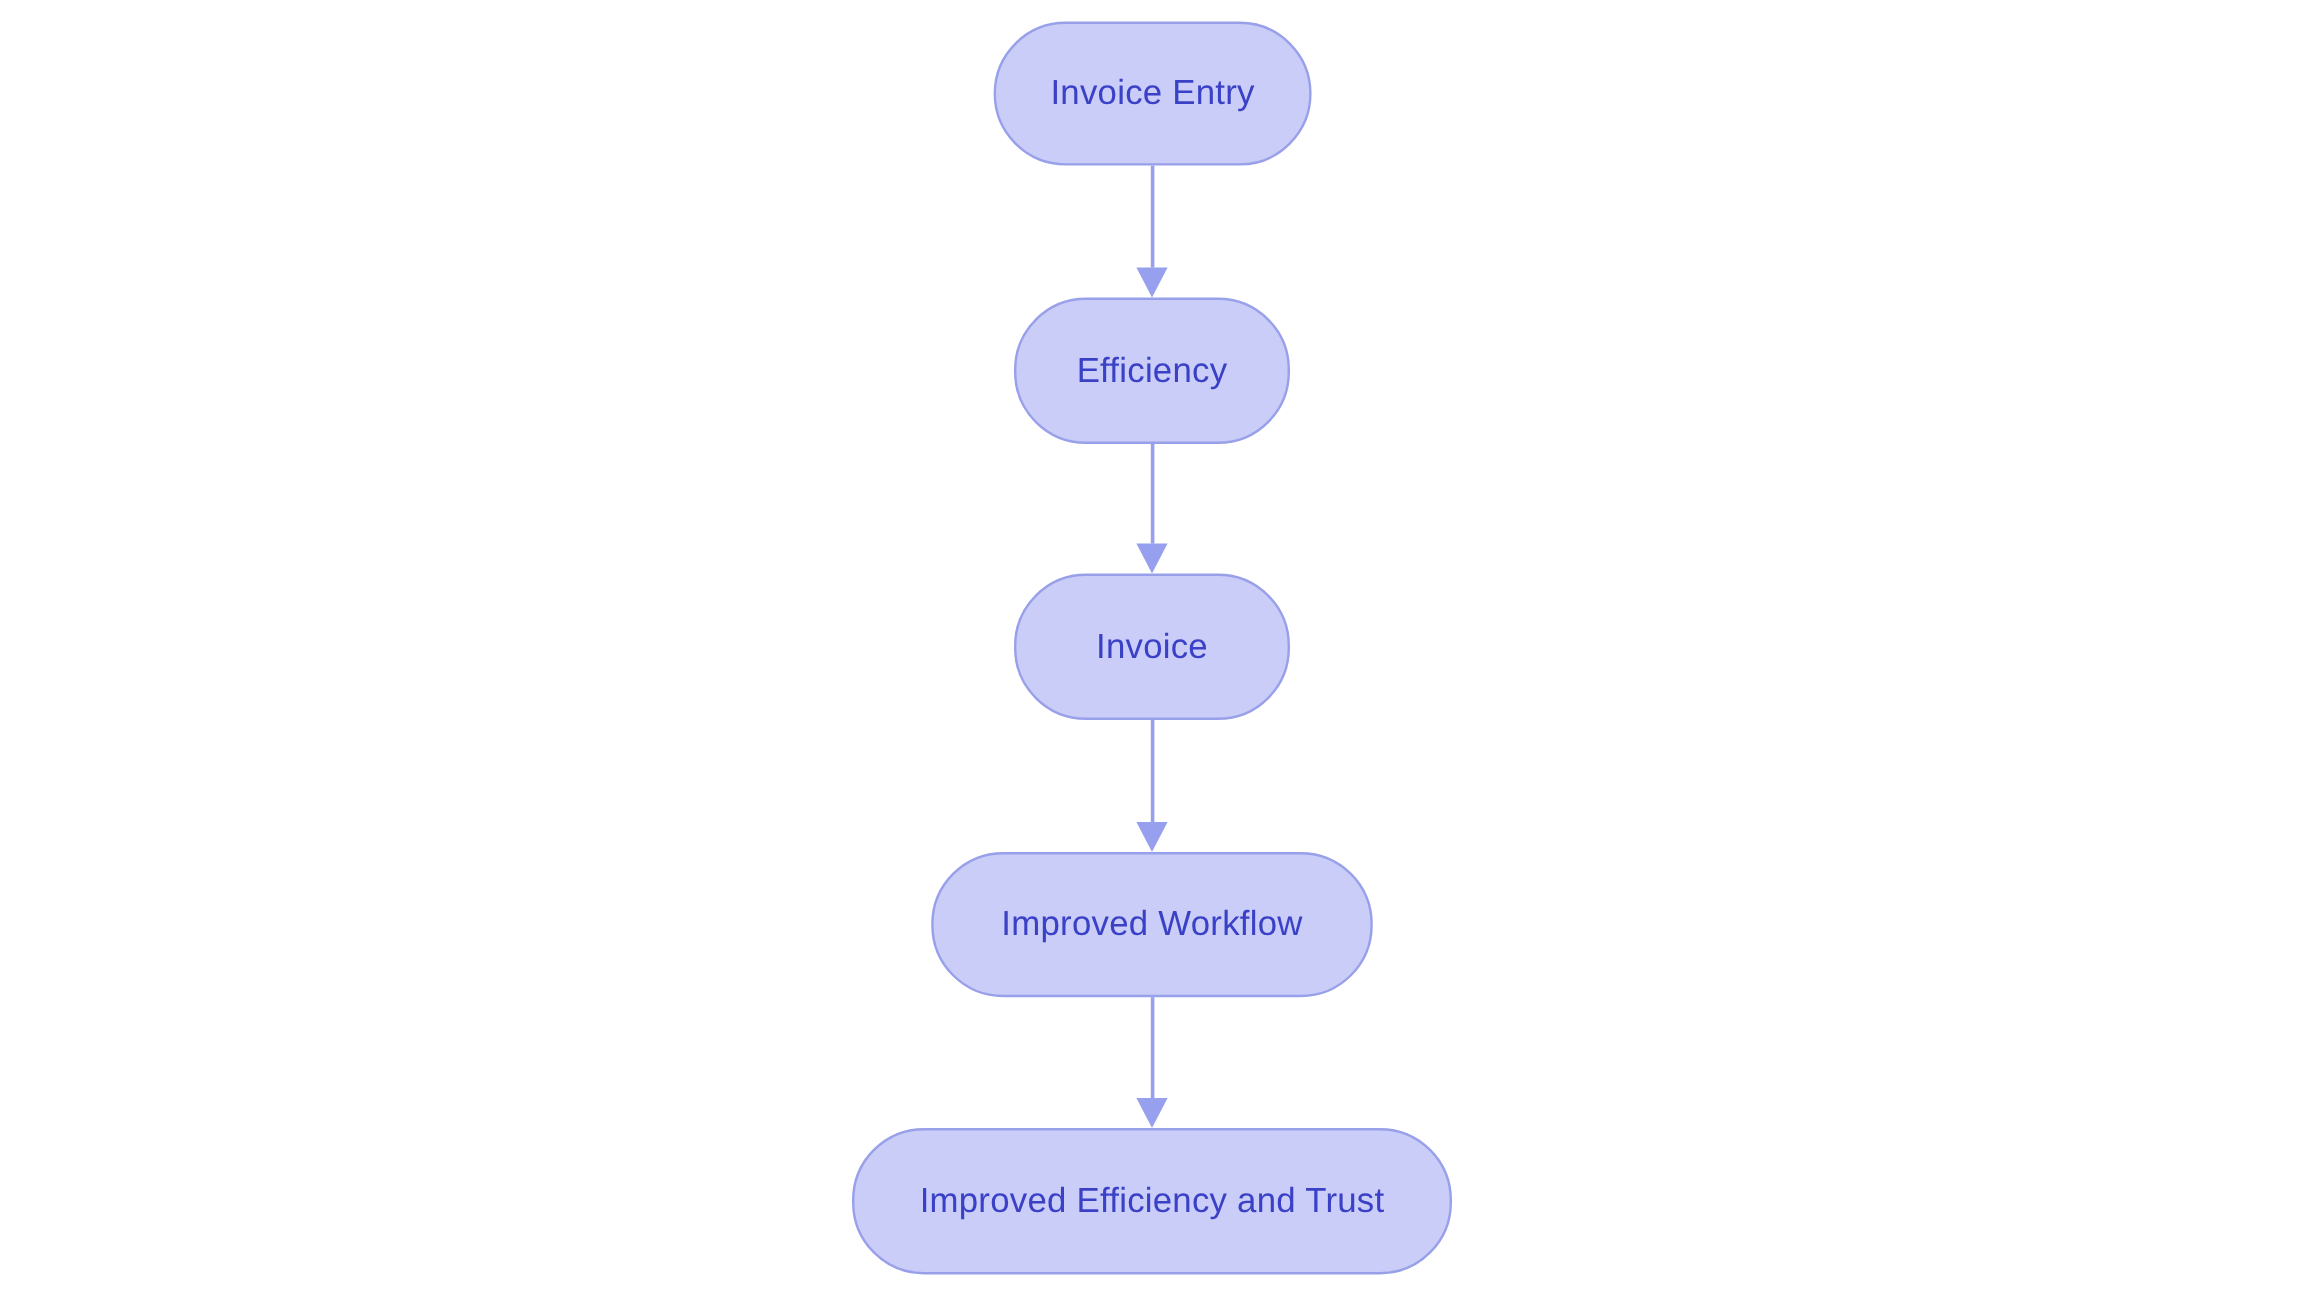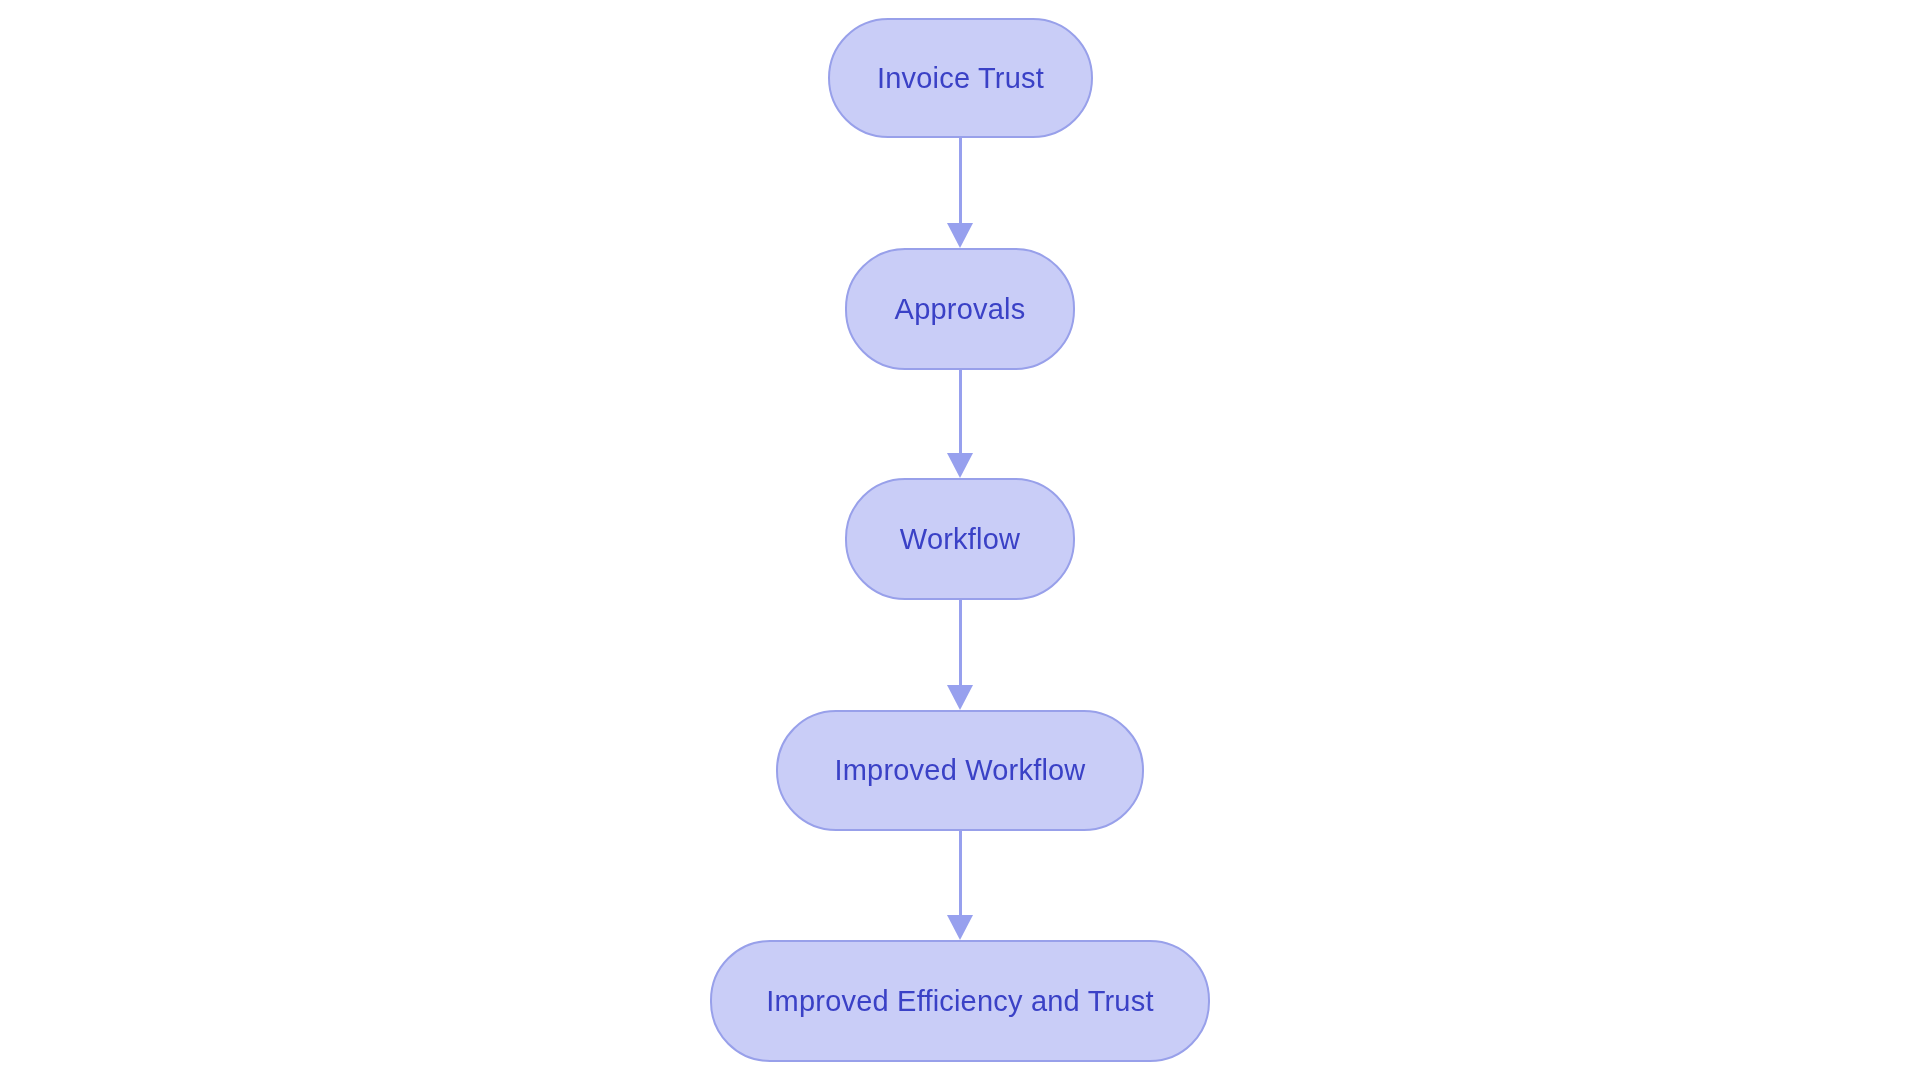--- a/index.html
+++ b/index.html
@@ -66,35 +66,35 @@
   .arrow-1 .arrow-line { height: 85px; }
   .arrow-2 .arrow-line { height: 83px; }
   .arrow-3 .arrow-line { height: 85px; }
   .arrow-4 .arrow-line { height: 84px; }
 </style>
 </head>
 <body>
 
 <div class="canvas">
 
-  <div class="node node-1">Invoice Trust</div>
+  <div class="node node-1">Invoice Entry</div>
 
   <div class="arrow arrow-1">
     <div class="arrow-line"></div>
     <div class="arrow-head"></div>
   </div>
 
-  <div class="node node-2">Approvals</div>
+  <div class="node node-2">Efficiency</div>
 
   <div class="arrow arrow-2">
     <div class="arrow-line"></div>
     <div class="arrow-head"></div>
   </div>
 
-  <div class="node node-3">Workflow</div>
+  <div class="node node-3">Invoice</div>
 
   <div class="arrow arrow-3">
     <div class="arrow-line"></div>
     <div class="arrow-head"></div>
   </div>
 
   <div class="node node-4">Improved Workflow</div>
 
   <div class="arrow arrow-4">
     <div class="arrow-line"></div>

